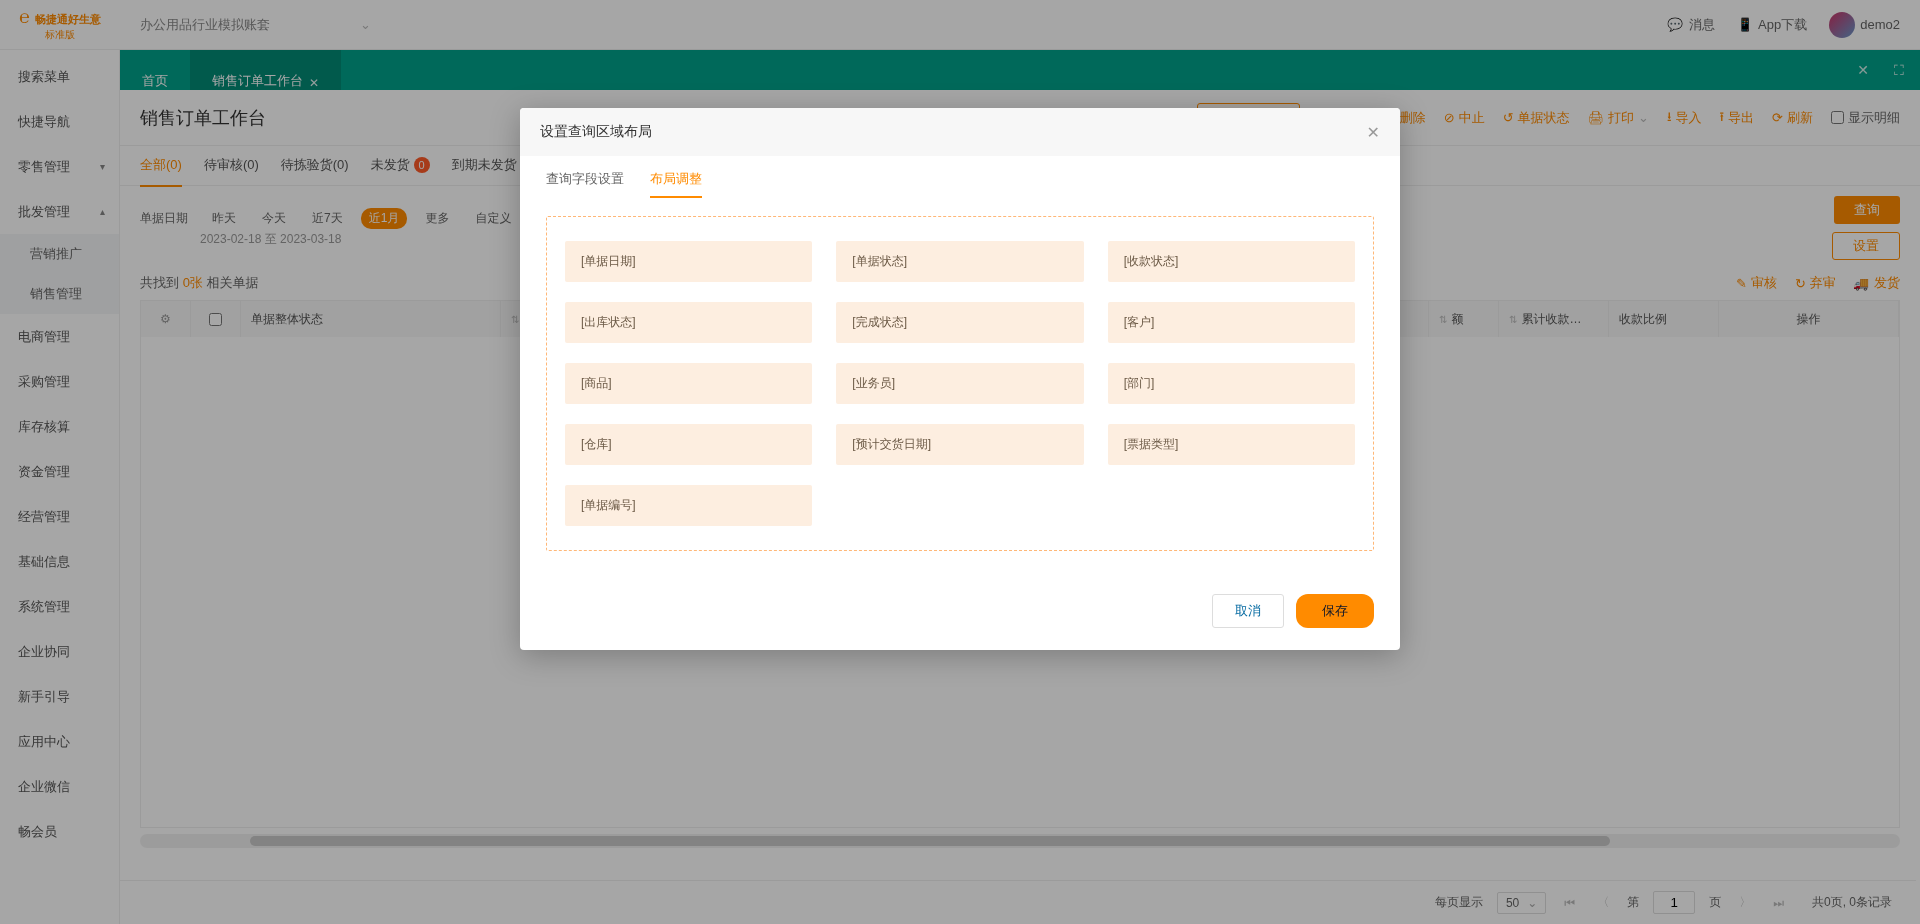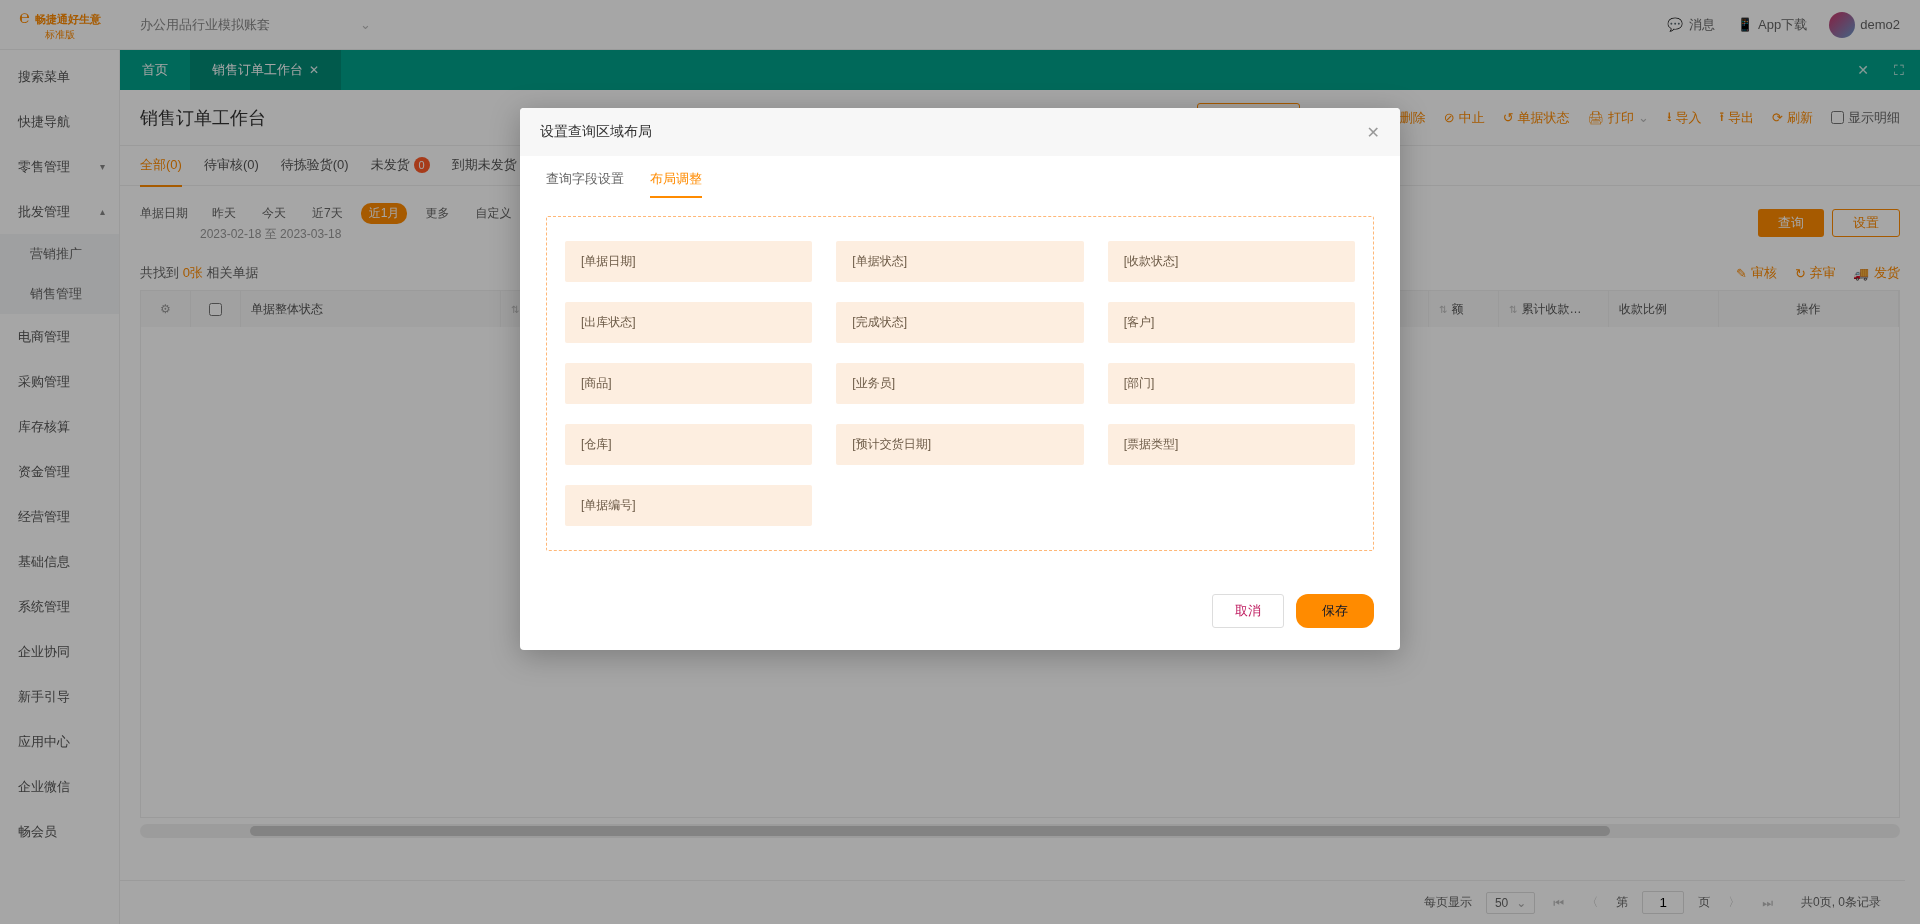--- a/index.html
+++ b/index.html
@@ -9,21 +9,21 @@
   .logo{width:120px;display:flex;flex-direction:column;align-items:center;justify-content:center;color:#ff8b00}
   .logo-icon{font-size:18px;font-weight:bold}
   .logo-sub{font-size:10px;color:#ff8b00}
   .site-name{flex:0 0 auto;margin-left:20px;color:#888;font-size:13px;display:flex;align-items:center}
   .site-name .chev{margin-left:90px;color:#bbb}
   .top-right{margin-left:auto;display:flex;align-items:center;gap:22px;padding-right:20px;color:#666;font-size:13px}
   .tr-item{display:flex;align-items:center;gap:5px;cursor:pointer}
   .avatar{width:26px;height:26px;border-radius:50%;background:linear-gradient(135deg,#c36,#69c);display:inline-block}
   
   .tabstrip{height:40px;background:#00a28a;display:flex;align-items:stretch;color:#fff;position:relative}
-  .tabstrip .tab{padding:0 22px;display:flex;align-items:center;font-size:13px;cursor:pointer}
+  .tabstrip .tab{padding:0 22px;display:flex;align-items:flex-end;font-size:13px;cursor:pointer}
   .tabstrip .tab.active{background:#028a76}
   .tab .close{margin-left:6px;font-size:12px;opacity:.9}
   .tabstrip-right{margin-left:auto;display:flex;align-items:center;gap:14px;padding-right:10px;color:#cfeee8}
   .ts-btn{width:22px;height:22px;display:flex;align-items:center;justify-content:center;cursor:pointer;font-size:14px}
   
   .sidebar{position:absolute;top:50px;left:0;bottom:0;width:120px;background:#fff;border-right:1px solid #eee;padding-top:4px}
   .sidebar .item{height:45px;display:flex;align-items:center;padding-left:18px;color:#555;font-size:13px;cursor:pointer;position:relative}
   .sidebar .item .caret{position:absolute;right:14px;color:#888;font-size:10px}
   .sidebar .sub{background:#f5f6f7}
   .sidebar .sub .subitem{height:40px;display:flex;align-items:center;padding-left:30px;color:#666;font-size:13px;cursor:pointer}
@@ -41,58 +41,58 @@
   .st{cursor:pointer;display:flex;align-items:center;gap:4px;position:relative;padding-bottom:2px}
   .st.active{color:#ff8b00}
   .st.active::after{content:"";position:absolute;left:0;right:0;bottom:-11px;height:2px;background:#ff8b00}
   .badge{display:inline-flex;min-width:16px;height:16px;border-radius:8px;background:#ff5b29;color:#fff;font-size:11px;align-items:center;justify-content:center;padding:0 4px}
   
   .filter-row{display:flex;align-items:center;padding:10px 20px 6px;gap:10px;font-size:12px;color:#666}
   .fr-left{display:flex;flex-direction:column;gap:2px}
   .fr-top{display:flex;align-items:center;gap:10px}
   .chip{padding:2px 8px;border-radius:10px;cursor:pointer}
   .chip.active{background:#ff8b00;color:#fff}
-  .fr-right{margin-left:auto;display:flex;flex-direction:row;gap:8px;align-items:flex-end}
+  .fr-right{margin-left:auto;display:flex;flex-direction:column;gap:8px;align-items:flex-end}
   .btn-orange{background:#ff8b00;color:#fff;border:none;padding:5px 20px;border-radius:3px;cursor:pointer;font-size:13px}
   .btn-orange-outline{background:#fff;color:#ff8b00;border:1px solid #ff8b00;padding:4px 20px;border-radius:3px;cursor:pointer;font-size:13px}
   .collapse-caret{border:1px solid #ddd;width:26px;height:54px;border-radius:3px;display:flex;align-items:center;justify-content:center;color:#aaa;margin-right:8px;cursor:pointer}
   
   .result-bar{display:flex;align-items:center;padding:8px 20px;font-size:13px;color:#666}
   .result-bar .count{color:#ff8b00}
   .rb-right{margin-left:auto;display:flex;gap:18px}
   .rb-right .pa{color:#ff8b00}
   
   .table-wrap{margin:0 20px;border:1px solid #eee}
   .thead{display:flex;background:#f7f7f7;height:36px;align-items:center;font-size:12px;color:#555}
   .th{border-right:1px solid #eee;height:100%;display:flex;align-items:center;padding:0 10px;position:relative}
   .th .sort{color:#bbb;margin-right:4px;font-size:10px}
   .th.gear{width:50px;justify-content:center;color:#999}
   .th.cb{width:50px;justify-content:center}
   .tbody{height:490px;background:#fff}
   .hscroll{height:14px;background:#f0f0f0;margin:6px 20px 0;border-radius:7px;position:relative}
   .hthumb{position:absolute;left:110px;right:290px;top:2px;bottom:2px;background:#c9c9c9;border-radius:5px}
   
-  .pager{position:absolute;left:0;right:15px;bottom:0;height:44px;border-top:1px solid #eee;display:flex;align-items:center;justify-content:flex-end;padding:0 24px;gap:14px;color:#666;font-size:12px;background:#fff}
+  .pager{position:absolute;left:0;right:4px;bottom:0;height:44px;border-top:1px solid #eee;display:flex;align-items:center;justify-content:flex-end;padding:0 24px;gap:14px;color:#666;font-size:12px;background:#fff}
   .pager .sel{border:1px solid #ddd;padding:3px 8px;display:flex;align-items:center;gap:8px;border-radius:2px;cursor:pointer}
   .pg-btn{color:#bbb;cursor:pointer;padding:0 4px}
   .pg-input{width:42px;border:1px solid #ddd;text-align:center;padding:3px 0;border-radius:2px}
   
   .overlay{position:absolute;inset:0;background:rgba(0,0,0,.35);display:flex;align-items:flex-start;justify-content:center;padding-top:108px;z-index:50}
   .modal{width:880px;background:#fff;border-radius:4px;box-shadow:0 6px 30px rgba(0,0,0,.25);display:flex;flex-direction:column}
   .m-head{height:48px;display:flex;align-items:center;padding:0 20px;font-size:14px;background:#f7f7f7;border-radius:4px 4px 0 0}
   .m-head .mx{margin-left:auto;color:#999;cursor:pointer;font-size:16px}
   .m-tabs{display:flex;gap:26px;padding:14px 26px 0;font-size:13px;color:#666}
   .m-tab{padding-bottom:10px;cursor:pointer;position:relative}
   .m-tab.active{color:#ff8b00}
   .m-tab.active::after{content:"";position:absolute;left:0;right:0;bottom:0;height:2px;background:#ff8b00}
   .m-body{padding:18px 26px 10px;min-height:380px}
   .drop-area{border:1px dashed #ffb777;border-radius:2px;padding:24px 18px;display:grid;grid-template-columns:repeat(3,1fr);gap:20px 24px;background:#fff}
   .field{background:#fdeee0;color:#6b5945;font-size:12px;padding:12px 16px;border-radius:2px;cursor:move}
   .m-foot{display:flex;justify-content:flex-end;gap:12px;padding:16px 26px 22px}
-  .btn-default{border:1px solid #ddd;background:#fff;color:#be185d;padding:7px 22px;border-radius:3px;cursor:pointer;font-size:13px}
+  .btn-default{border:1px solid #ddd;background:#fff;color:#0369a1;padding:7px 22px;border-radius:3px;cursor:pointer;font-size:13px}
   .btn-save{background:#ff8b00;color:#0f172a;border:none;padding:7px 26px;border-radius:12px;cursor:pointer;font-size:13px}
 </style>
 </head>
 <body>
 
 <div class="topbar">
   <div class="logo">
     <span class="logo-icon">℮ <span style="font-size:11px">畅捷通好生意</span></span>
     <span class="logo-sub">标准版</span>
   </div>

